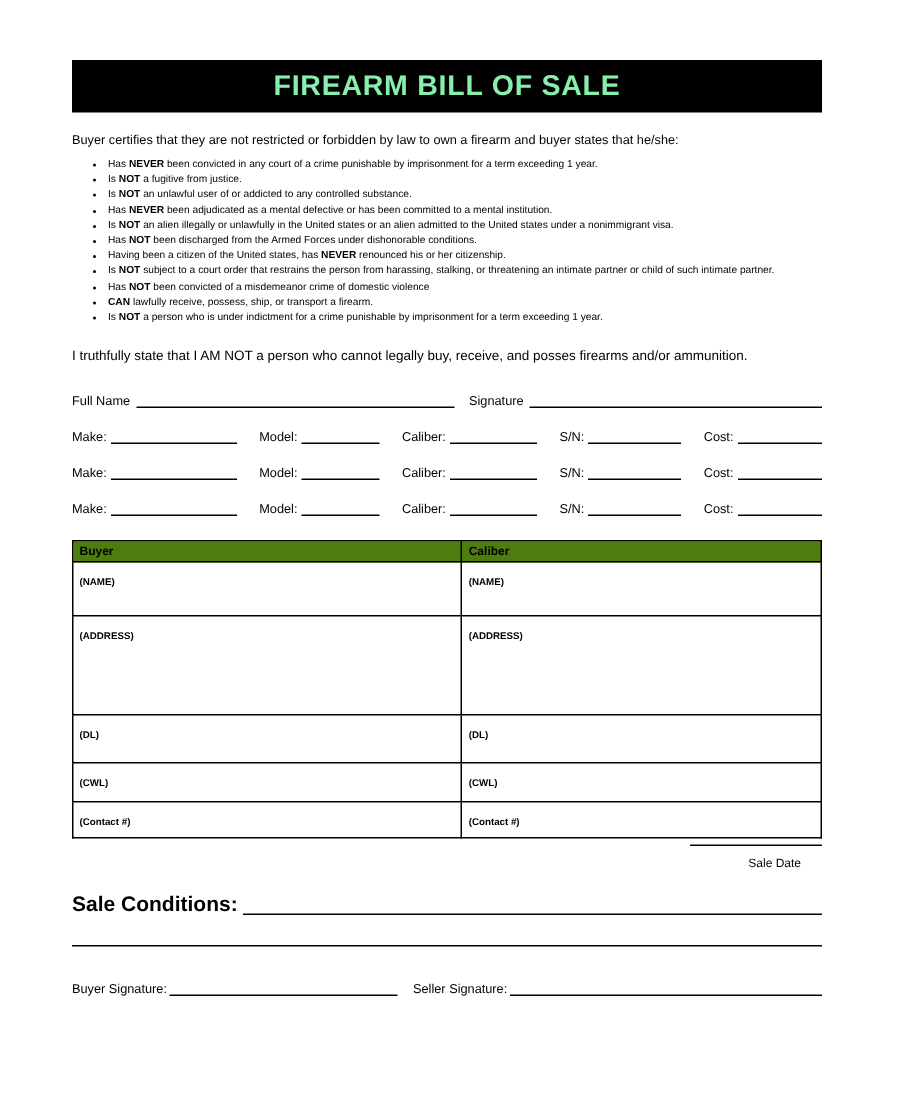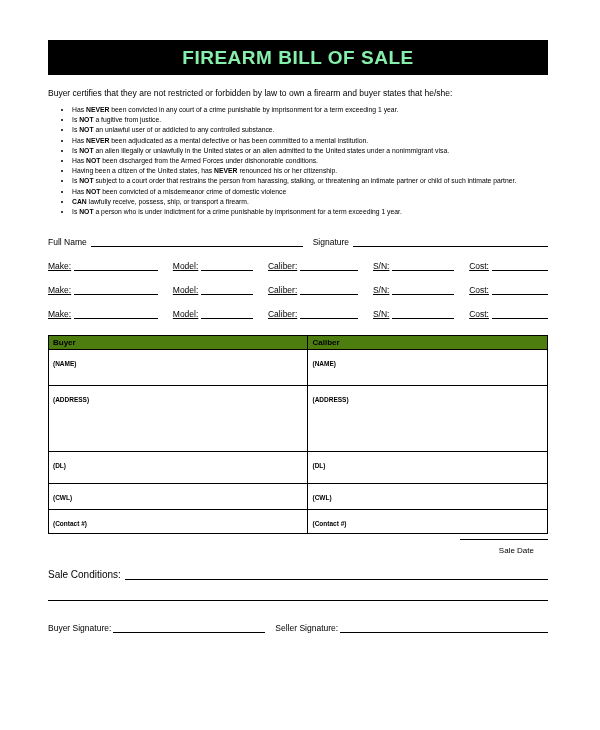--- a/index.html
+++ b/index.html
@@ -34,21 +34,21 @@
   .section-bar {
     background:#d9d9d9; font-weight:bold; font-size:8px;
     padding:3px 4px; margin-top:14px;
   }
 
   .firearm-row {
     display:flex; justify-content:space-between; align-items:flex-end;
     font-size:8.5px; margin-top:14px; white-space:nowrap;
   }
   .firearm-row .seg { display:flex; align-items:flex-end; }
-  .firearm-row .lbl { margin-right:3px;text-decoration:underline; }
+  .firearm-row .lbl { margin-right:3px; }
   .w-make{width:84px;} .w-model{width:52px;} .w-cal{width:58px;} .w-sn{width:62px;} .w-cost{width:56px;}
 
   table.bs-table { width:100%; border-collapse:collapse; margin-top:16px; }
   table.bs-table th, table.bs-table td { border:1px solid #000; padding:2px 4px; vertical-align:top; }
   table.bs-table th {
     background:#4d7c0f; text-align:left; font-size:8px; font-weight:bold; padding:2px 4px;
   }
   table.bs-table col.c1 { width:52%; }
   .cell-label { font-size:6.5px; font-weight:bold; }
   tr.h-name  td { height:36px; }
@@ -56,21 +56,21 @@
   tr.h-dl    td { height:32px; }
   tr.h-cwl   td { height:26px; }
   tr.h-cont  td { height:24px; }
 
   .disclaimer { font-size:7.5px; line-height:1.45; margin-top:16px; max-width:440px; }
 
   .sale-date-block { text-align:right; margin-top:-8px; }
   .sale-date-block .line { width:88px; }
   .sale-date-label { font-size:8px; margin:2px 14px 0 0; }
 
-  .conditions-row { display:flex; align-items:flex-end; font-size:10px; margin-top:14px; }
+  .conditions-row { display:flex; align-items:flex-end; font-size:14px; margin-top:14px;font-weight:bold; }
   .conditions-row .lbl { margin-right:4px; white-space:nowrap; }
   .conditions-row .grow { flex:1; }
   .conditions-line2 { width:100%; margin-top:12px; }
 
   .signature-row { display:flex; align-items:flex-end; font-size:8.5px; margin-top:18px; white-space:nowrap; }
   .signature-row .lbl { margin-right:2px; }
   .signature-row .buyer-line { width:152px; margin-right:10px; }
   .signature-row .seller-line { flex:1; }
 </style>
 </head>
@@ -91,20 +91,21 @@
     <li><span>Has </span><b>NEVER</b><span> been adjudicated as a mental defective or has been committed to a mental institution.</span></li>
     <li><span>Is </span><b>NOT</b><span> an alien illegally or unlawfully in the United states or an alien admitted to the United states under a nonimmigrant visa.</span></li>
     <li><span>Has </span><b>NOT</b><span> been discharged from the Armed Forces under dishonorable conditions.</span></li>
     <li><span>Having been a citizen of the United states, has </span><b>NEVER</b><span> renounced his or her citizenship.</span></li>
     <li><span>Is </span><b>NOT</b><span> subject to a court order that restrains the person from harassing, stalking, or threatening an intimate partner or child of such intimate partner.</span></li>
     <li><span>Has </span><b>NOT</b><span> been convicted of a misdemeanor crime of domestic violence</span></li>
     <li><span></span><b>CAN</b><span> lawfully receive, possess, ship, or transport a firearm.</span></li>
     <li><span>Is </span><b>NOT</b><span> a person who is under indictment for a crime punishable by imprisonment for a term exceeding 1 year.</span></li>
   </ul>
 
+  <div class="statement">I truthfully state that I AM NOT a person who cannot legally buy, receive, and posses firearms and/or ammunition.</div>
 
   <div class="name-row">
     <span class="lbl">Full Name</span>
     <span class="line grow"></span>
     <span class="lbl">Signature</span>
     <span class="line grow2"></span>
   </div>
 
 
   <div class="firearm-row">

